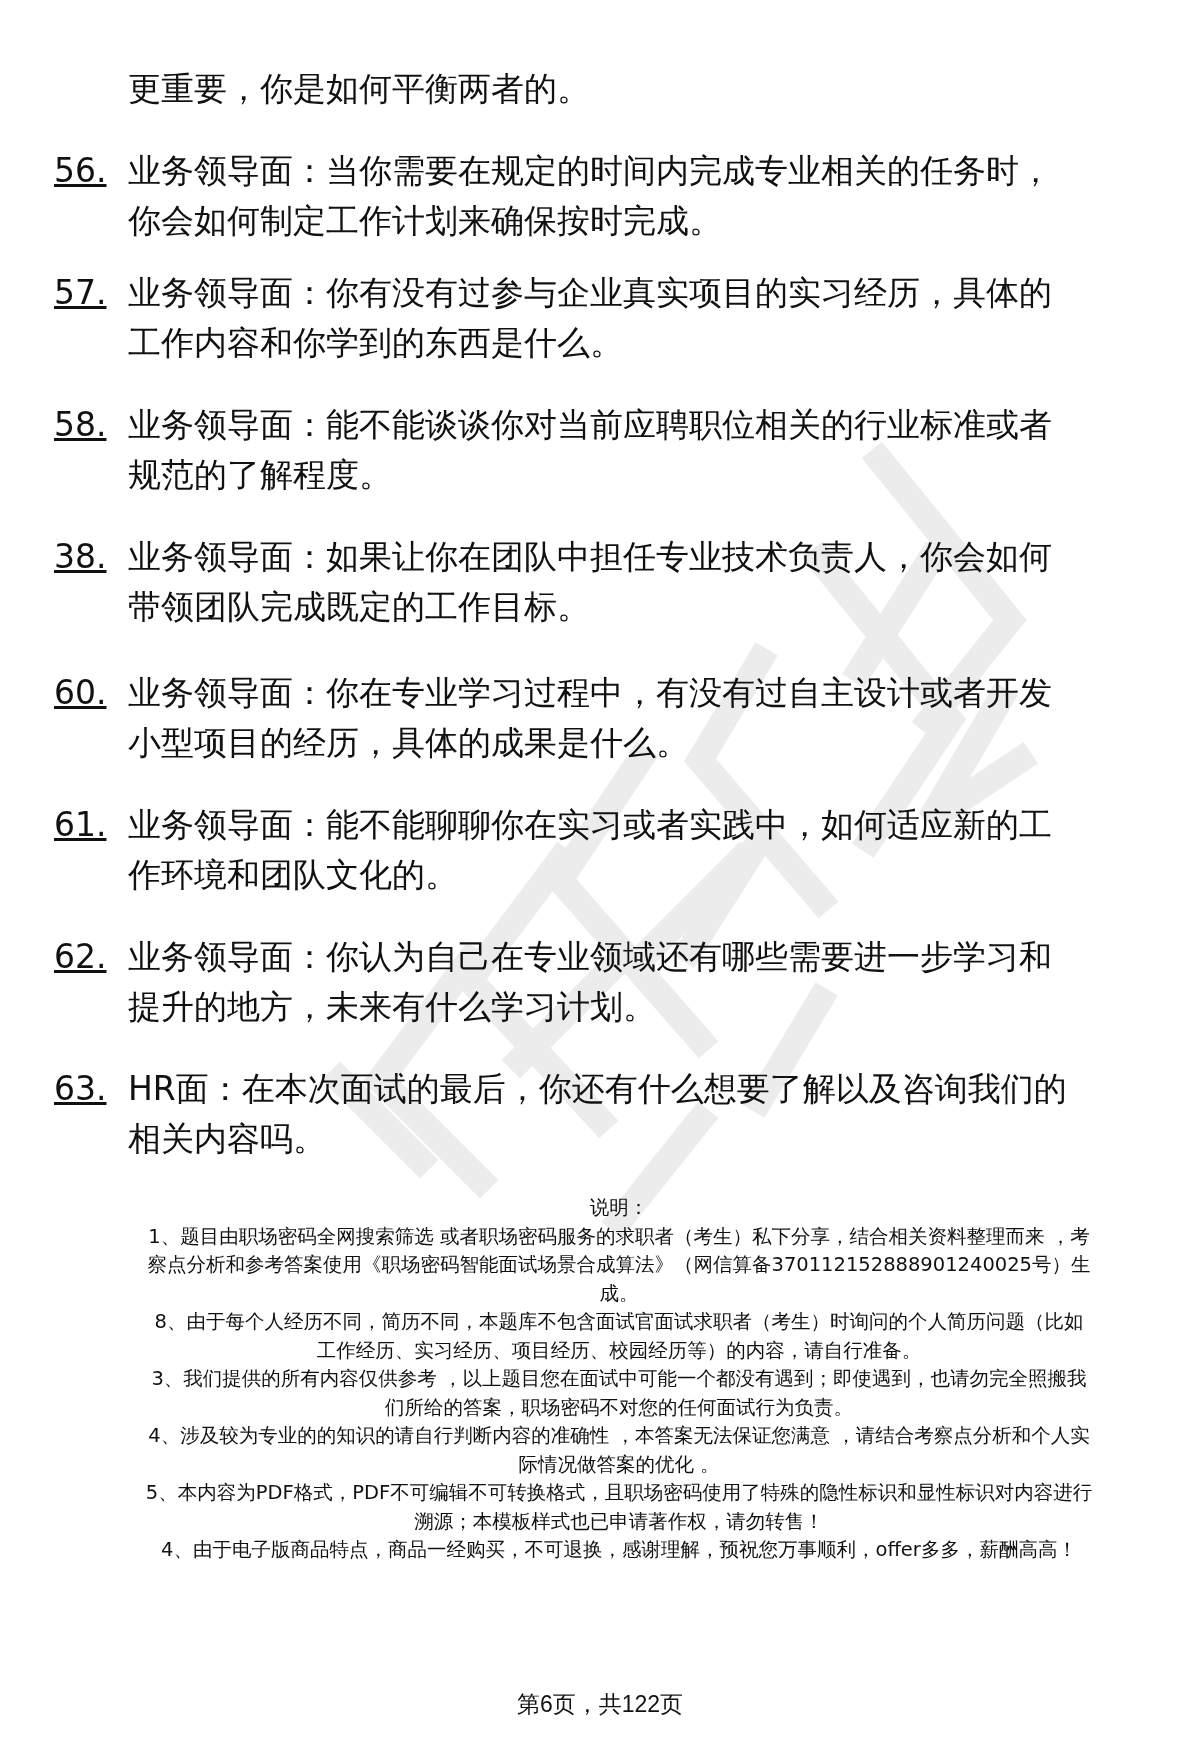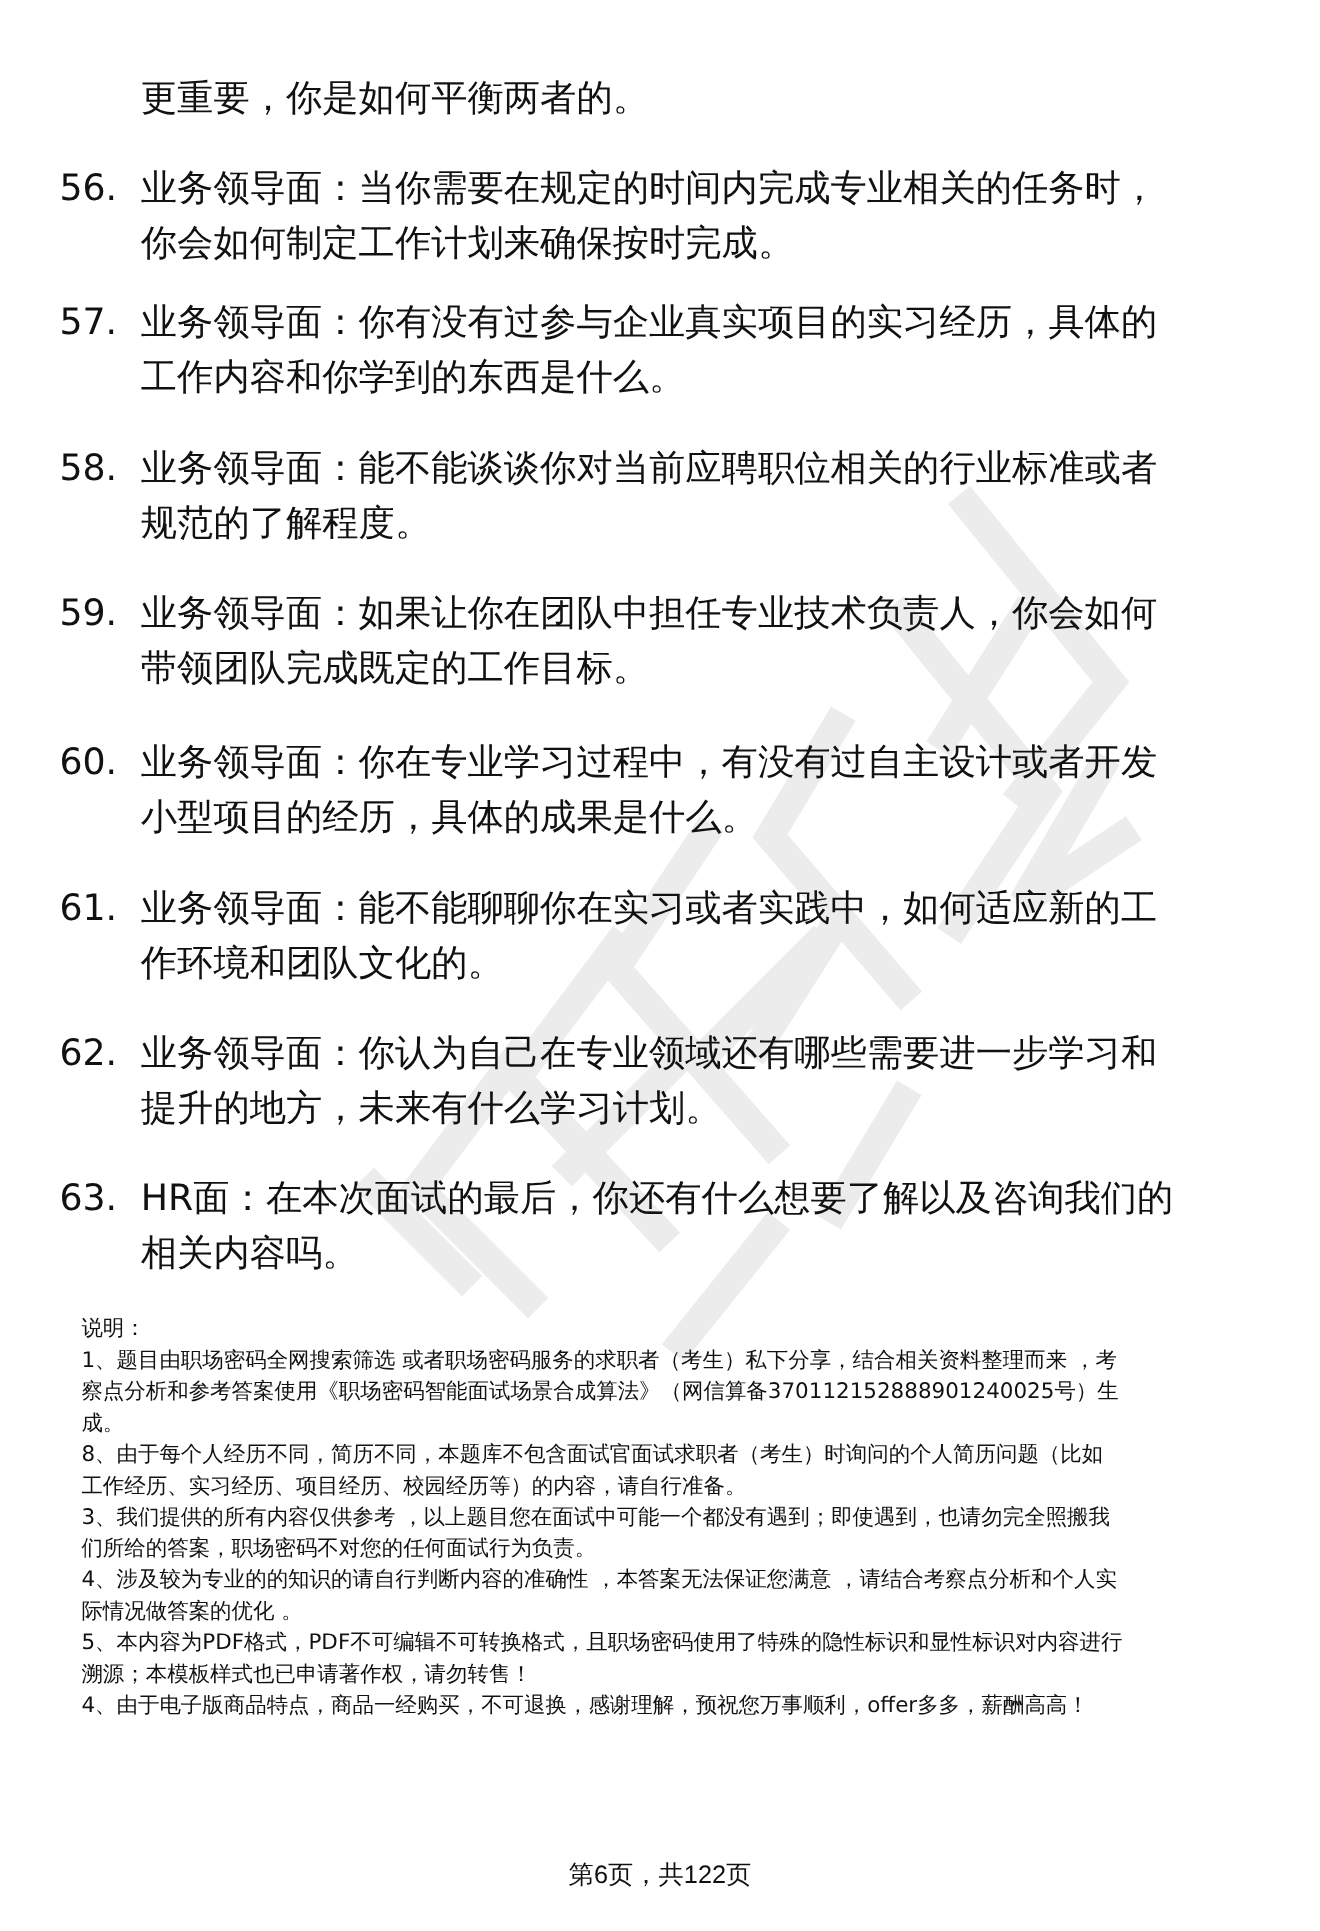--- a/index.html
+++ b/index.html
@@ -50,39 +50,41 @@
       width: 1110px;
       font-size: 33px;
       line-height: 50px;
     }
     .q-num {
       position: absolute;
       left: 0;
       top: 0;
       width: 70px;
       white-space: nowrap;
+      text-decoration: underline;
     }
     .q-text {
       position: absolute;
       left: 74px;
       top: 0;
       width: 1080px;
     }
     .q-line {
       display: block;
       white-space: nowrap;
     }
     .notes {
       position: absolute;
       left: 74px;
       top: 1194px;
       width: 1090px;
       font-size: 19.5px;
       line-height: 28.5px;
       z-index: 1;
+      text-align: center;
     }
     .notes .line {
       display: block;
       white-space: nowrap;
     }
     .footer {
       position: absolute;
       left: 0;
       top: 1684px;
       width: 1200px;
@@ -139,21 +141,21 @@
 
     <div class="q-item" style="top:400px;">
       <span class="q-num">58.</span>
       <div class="q-text">
         <span class="q-line">业务领导面：能不能谈谈你对当前应聘职位相关的行业标准或者</span>
         <span class="q-line">规范的了解程度。</span>
       </div>
     </div>
 
     <div class="q-item" style="top:532px;">
-      <span class="q-num">59.</span>
+      <span class="q-num">38.</span>
       <div class="q-text">
         <span class="q-line">业务领导面：如果让你在团队中担任专业技术负责人，你会如何</span>
         <span class="q-line">带领团队完成既定的工作目标。</span>
       </div>
     </div>
 
     <div class="q-item" style="top:668px;">
       <span class="q-num">60.</span>
       <div class="q-text">
         <span class="q-line">业务领导面：你在专业学习过程中，有没有过自主设计或者开发</span>

